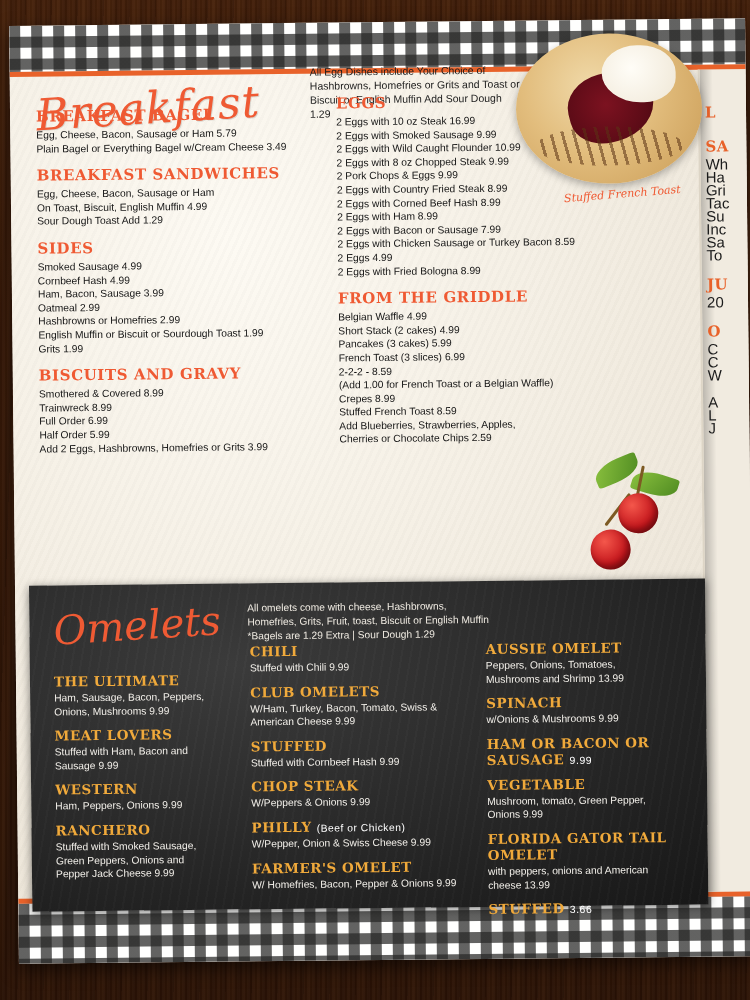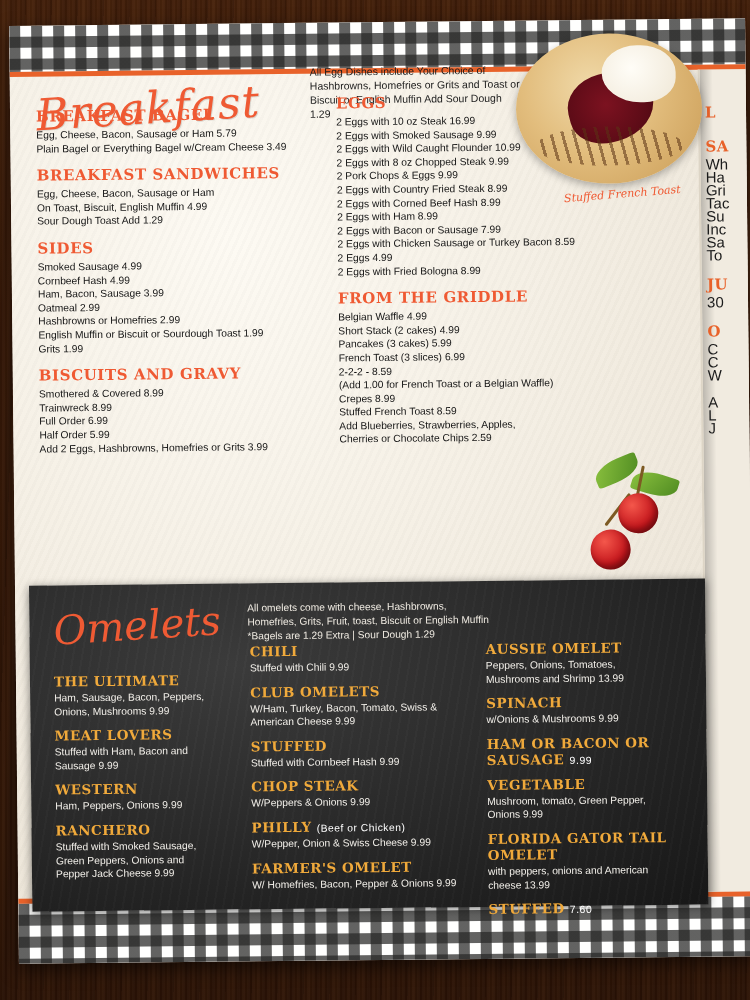--- a/index.html
+++ b/index.html
@@ -323,21 +323,21 @@
       <div class="edge-line">Wh</div>
       <div class="edge-line">Ha</div>
       <div class="edge-line">Gri</div>
       <div class="edge-line">Tac</div>
       <div class="edge-line">Su</div>
       <div class="edge-line">Inc</div>
       <div class="edge-line">Sa</div>
       <div class="edge-line">To</div>
       <div class="edge-spacer"></div>
       <div class="edge-head">JU</div>
-      <div class="edge-line">30</div>
+      <div class="edge-line">20</div>
       <div class="edge-spacer"></div>
       <div class="edge-head">O</div>
       <div class="edge-line">C</div>
       <div class="edge-line">C</div>
       <div class="edge-line">W</div>
       <div class="edge-spacer"></div>
       <div class="edge-line">A</div>
       <div class="edge-line">L</div>
       <div class="edge-line">J</div>
     </div>
@@ -489,20 +489,20 @@
         <div class="bcat">VEGETABLE</div>
         <div class="bitem">Mushroom, tomato, Green Pepper,</div>
         <div class="bitem">Onions  9.99</div>
 
         <div class="bcat">FLORIDA GATOR TAIL OMELET</div>
         <div class="bitem">with peppers, onions and American</div>
         <div class="bitem">cheese 13.99</div>
 
         <div class="bcat">
           <span>STUFFED</span>
-          <span class="inline-price">7.60</span>
+          <span class="inline-price">3.66</span>
         </div>
       </div>
 
     </div>
   </div>
 
 </div>
 
 </body></html>

